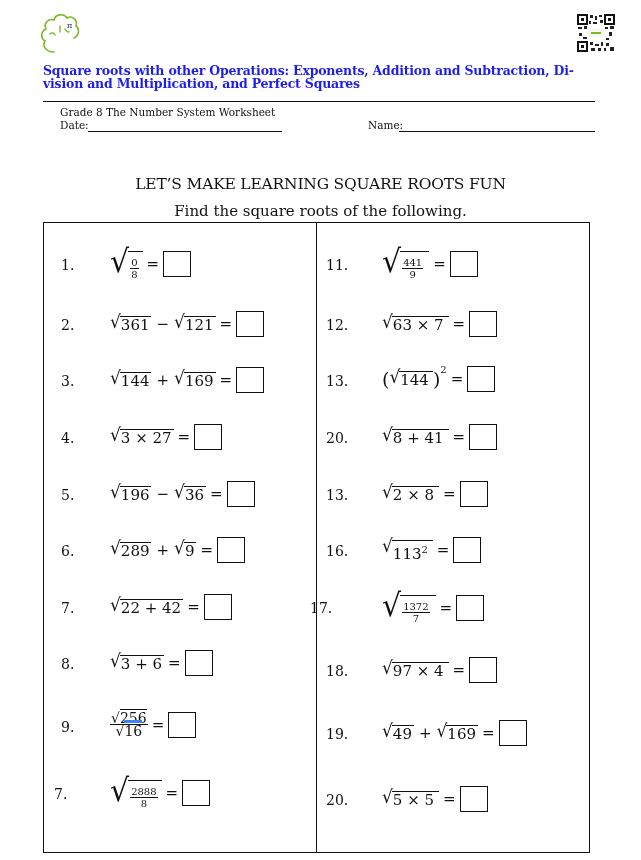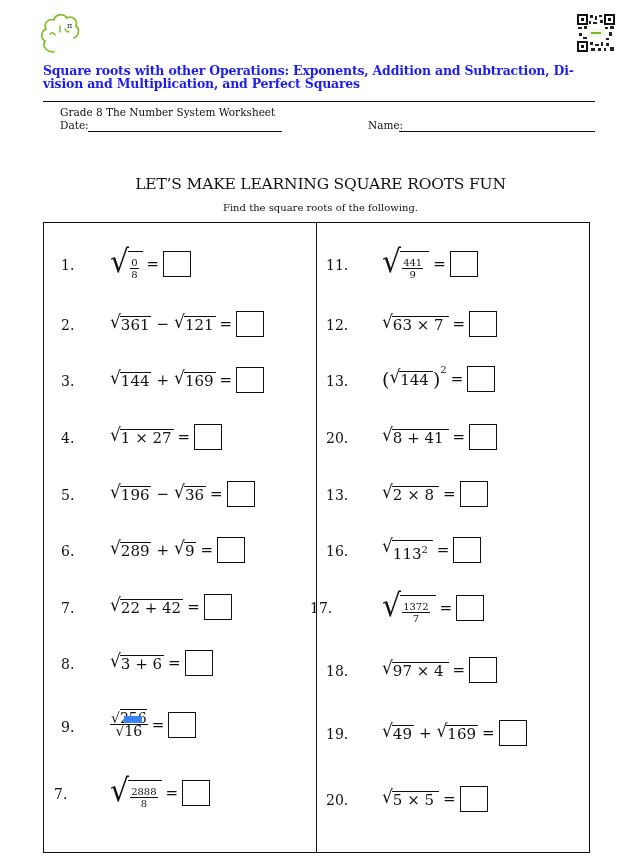--- a/index.html
+++ b/index.html
@@ -21,21 +21,21 @@
 
   .rule { left:43px; top:101px; width:552px; height:0; border-top:1.5px solid #111; }
 
   .meta1 { left:60px; top:106px; font-size:10.5px; }
   .date-label { left:60px; top:119px; font-size:10.5px; }
   .date-line { left:88px; top:131px; width:194px; border-top:1px solid #111; }
   .name-label { left:368px; top:119px; font-size:10.5px; }
   .name-line { left:399px; top:131px; width:196px; border-top:1px solid #111; }
 
   .heading { left:0; width:641px; top:175px; text-align:center; font-size:15.5px; letter-spacing:-0.2px; }
-  .instr { left:0; width:641px; top:202px; text-align:center; font-size:10px; }
+  .instr { left:0; width:641px; top:202px; text-align:center; font-size:15px; }
 
   .grid { left:43px; top:222px; width:545px; height:629px; border:1.5px solid #111; }
   .divider { left:316px; top:222px; width:0; height:631px; border-left:1px solid #111; }
   .num { position:absolute; font-size:14px; }
   .expr { position:absolute; display:flex; align-items:center; white-space:nowrap; font-size:15px; }
 
   .sqrt { display:inline-flex; align-items:stretch; }
   .sqrt .rad { font-size:17px; line-height:1; display:inline-block; transform:scaleY(1.05); margin-right:-1px; }
   .sqrt .under { border-top:1px solid #111; padding:0 2px 0 1px; line-height:17px; margin-top:2px; }
   .big .rad { font-size:30px; transform:scaleY(1.05); }
@@ -154,21 +154,21 @@
       <span class="under">169</span>
     </span>
   <span class="eq">=</span>
   <span class="box"></span>
 </div>
 
 <div class="abs num" style="left:61px;top:430px">4.</div>
 <div class="expr" style="left:110px;top:424px">
   <span class="sqrt">
       <span class="rad">√</span>
-      <span class="under">1 × 27</span>
+      <span class="under">3 × 27</span>
     </span>
   <span class="eq">=</span>
   <span class="box"></span>
 </div>
 
 <div class="abs num" style="left:61px;top:487px">5.</div>
 <div class="expr" style="left:110px;top:481px">
   <span class="sqrt">
       <span class="rad">√</span>
       <span class="under">196</span>
@@ -214,21 +214,21 @@
       <span class="under">3 + 6</span>
     </span>
   <span class="eq">=</span>
   <span class="box"></span>
 </div>
 
 <div class="abs num" style="left:61px;top:719px">9.</div>
 <div class="expr" style="left:110px;top:712px">
   <span class="frac" style="font-size:14px;line-height:11px">
     <span class="n"><span>√</span><span style="border-top:1px solid #111">256</span></span>
-    <span class="d"><span>√</span><span style="border-top:7px solid #3b82f6">16</span></span>
+    <span class="d"><span>√</span><span style="border-top:3px solid #3b82f6">16</span></span>
   </span>
   <span class="eq">=</span>
   <span class="box"></span>
 </div>
 
 <div class="abs num" style="left:54px;top:786px">7.</div>
 <div class="expr" style="left:110px;top:776px">
   <span class="sqrt big">
       <span class="rad">√</span>
       <span class="under" style="padding-top:1px"><span class="frac">

